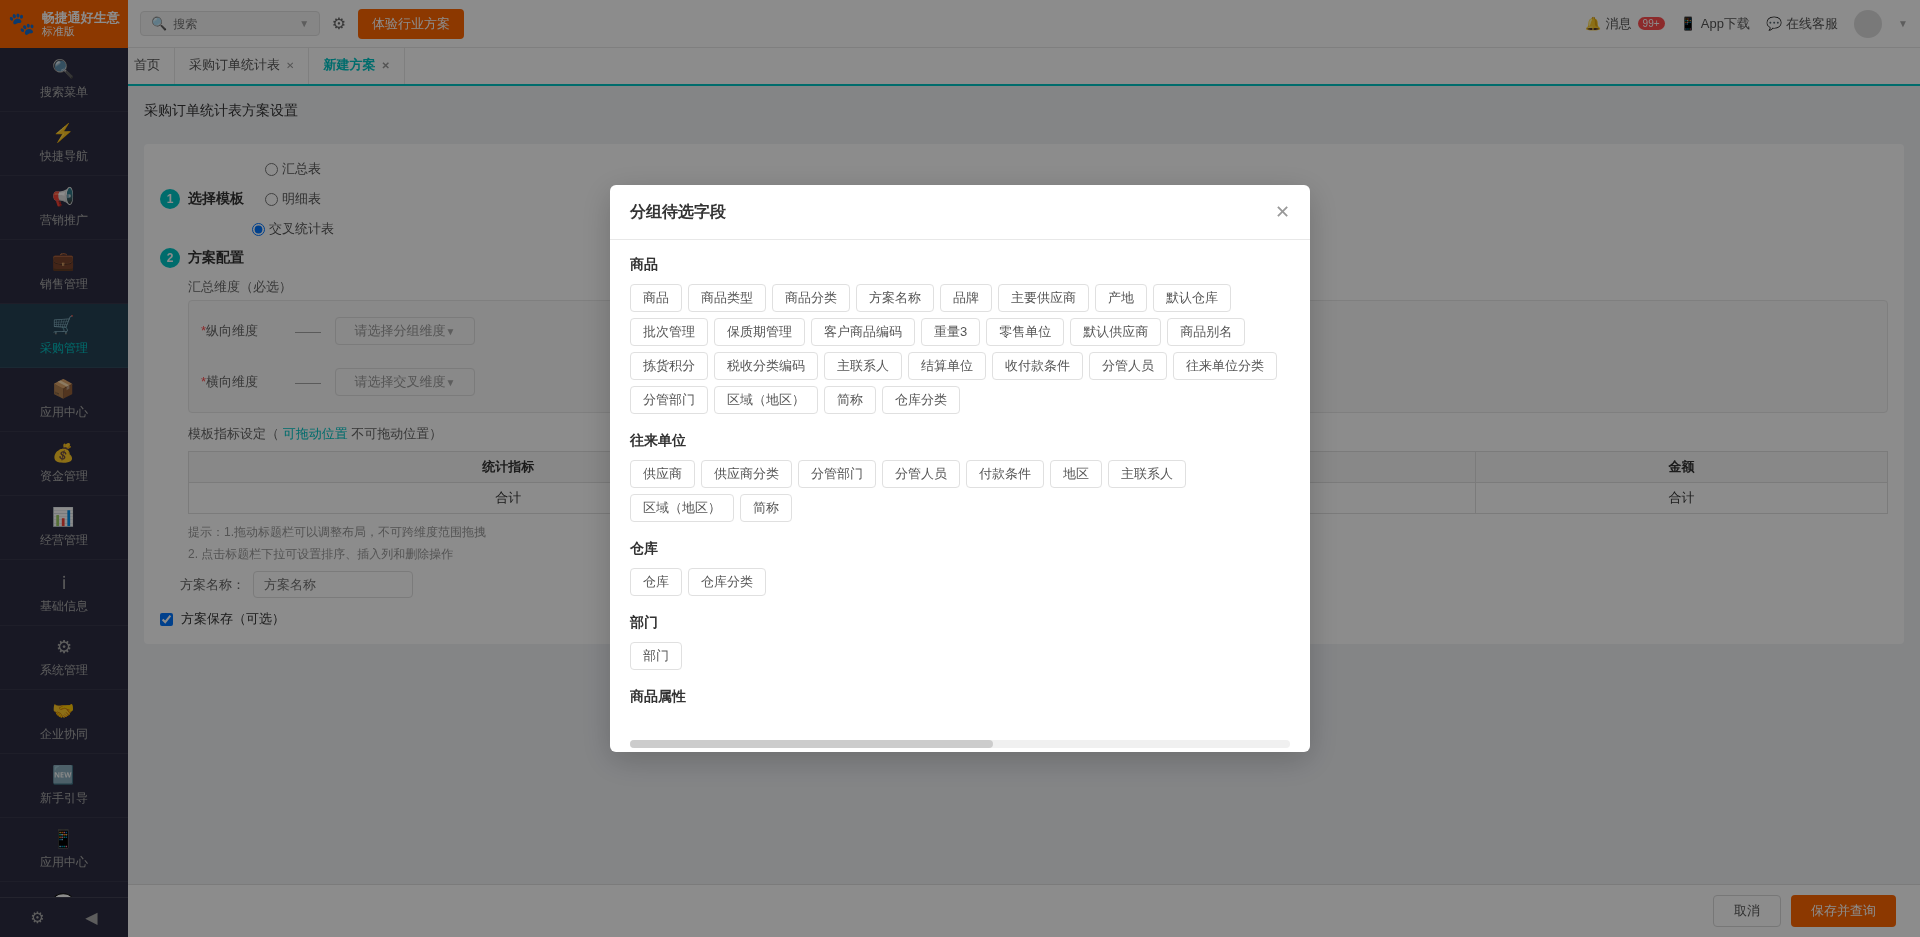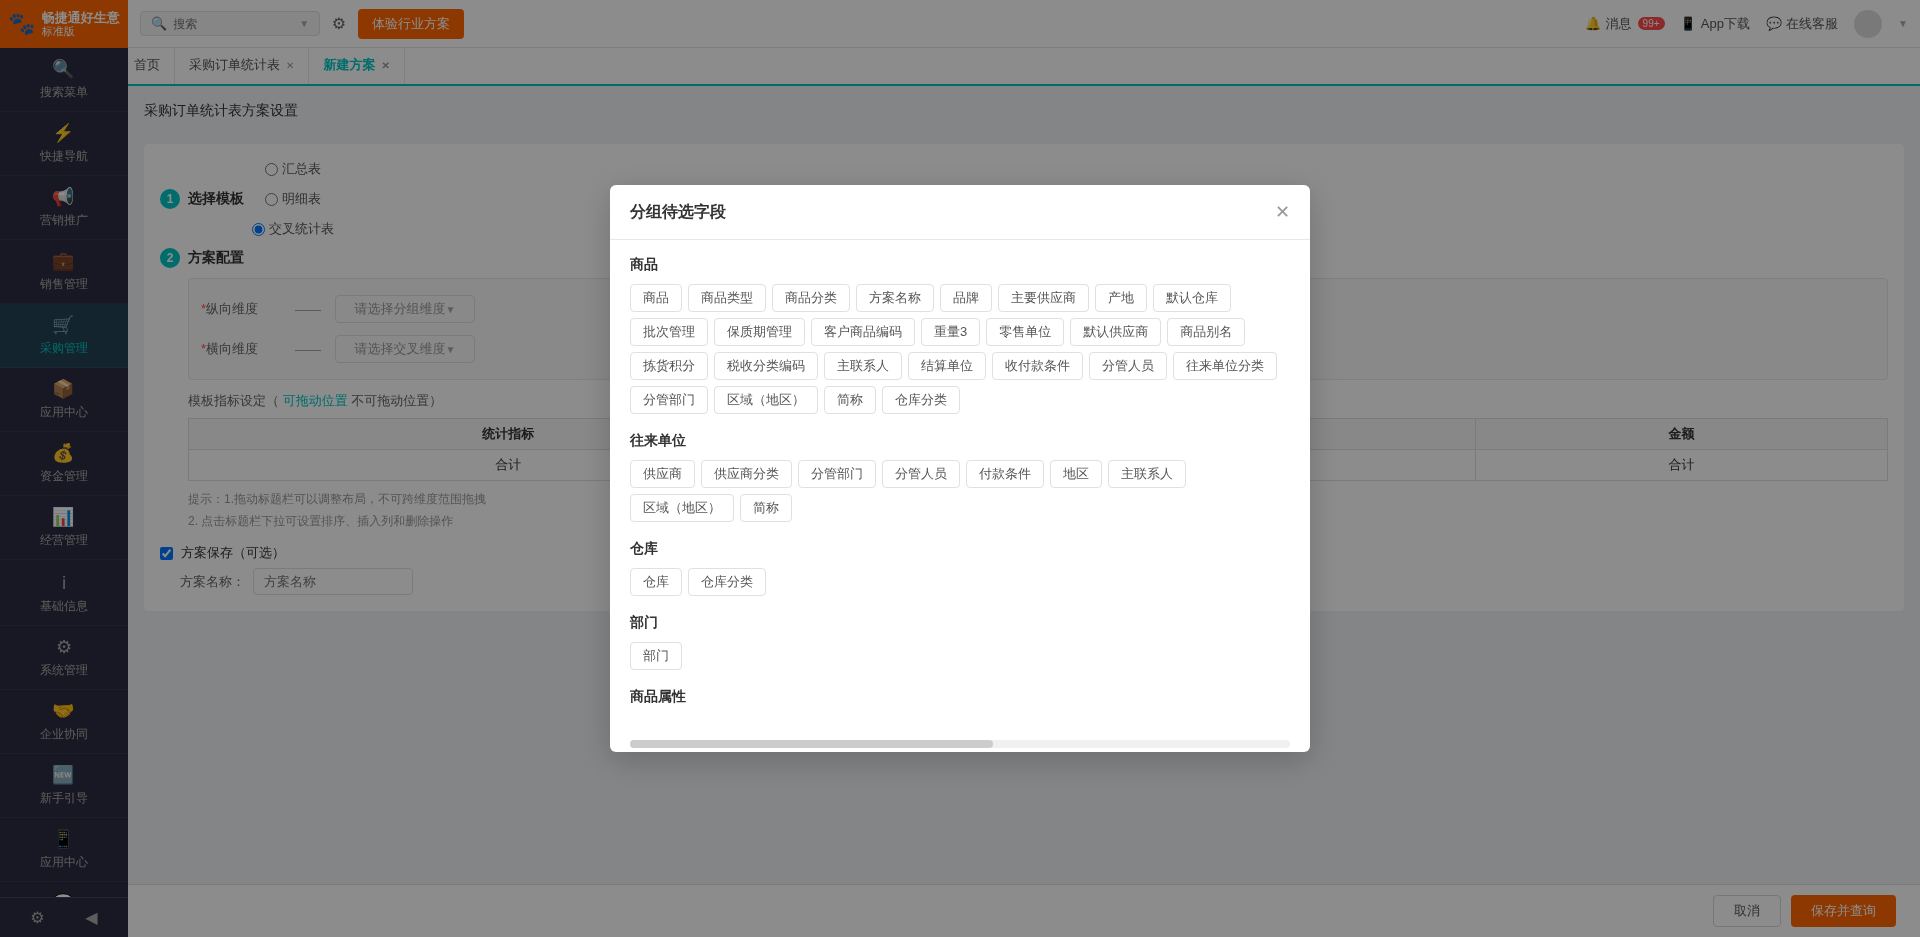--- a/index.html
+++ b/index.html
@@ -311,30 +311,33 @@
           </label>
       </div>
     </div>
 
     <div class="step-row">
       <div class="step-num">2</div>
       <span class="step-label">方案配置</span>
     </div>
 
     <div style="margin-left:28px;">
+      <div class="field-row">
+        <span class="field-label">汇总维度（必选）</span>
+      </div>
       <div style="background:#f9f9f9;border:1px solid #e8e8e8;border-radius:4px;padding:12px;margin:4px 0 8px;">
         <div class="field-row">
           <span class="field-label"><span style="color:#ff4d4f;">*</span>纵向维度</span>
           <span style="color:#999;font-size:13px;margin:0 6px;">——</span>
           <div class="dim-select">
             <span>请选择分组维度</span>
             <span style="font-size:10px;color:#aaa;">▼</span>
           </div>
         </div>
-        <div class="field-row" style="margin-top:12px;">
+        <div class="field-row" style="margin-top:23px;">
           <span class="field-label"><span style="color:#ff4d4f;">*</span>横向维度</span>
           <span style="color:#999;font-size:13px;margin:0 6px;">——</span>
           <div class="dim-select">
             <span>请选择交叉维度</span>
             <span style="font-size:10px;color:#aaa;">▼</span>
           </div>
         </div>
       </div>
 
       <div class="indicator-section">
@@ -365,27 +368,27 @@
             </tr>
           </tbody>
         </table>
         <div class="hint-text">
           <div>提示：1.拖动标题栏可以调整布局，不可跨维度范围拖拽</div>
           <div>2. 点击标题栏下拉可设置排序、插入列和删除操作</div>
         </div>
       </div>
     </div>
 
+    <div style="margin-top:6px;margin-left:20px;display:flex;align-items:center;gap:8px;">
+      <span style="font-size:13px;color:#666;">方案名称：</span>
+      <input class="save-input" type="text" placeholder="方案名称" style="">
+    </div>
     <div style="margin-top:12px;display:flex;align-items:center;gap:8px;">
       <input type="checkbox" checked="" style="">
       <span style="font-size:13px;color:#333;">方案保存（可选）</span>
-    </div>
-    <div style="margin-top:6px;margin-left:20px;display:flex;align-items:center;gap:8px;">
-      <span style="font-size:13px;color:#666;">方案名称：</span>
-      <input class="save-input" type="text" placeholder="方案名称" style="">
     </div>
   </div>
 </div>
 
 <div class="footer-bar">
   <button class="btn-cancel">取消</button>
   <button class="btn-save">保存并查询</button>
 </div>
 
 <div class="modal-overlay">

